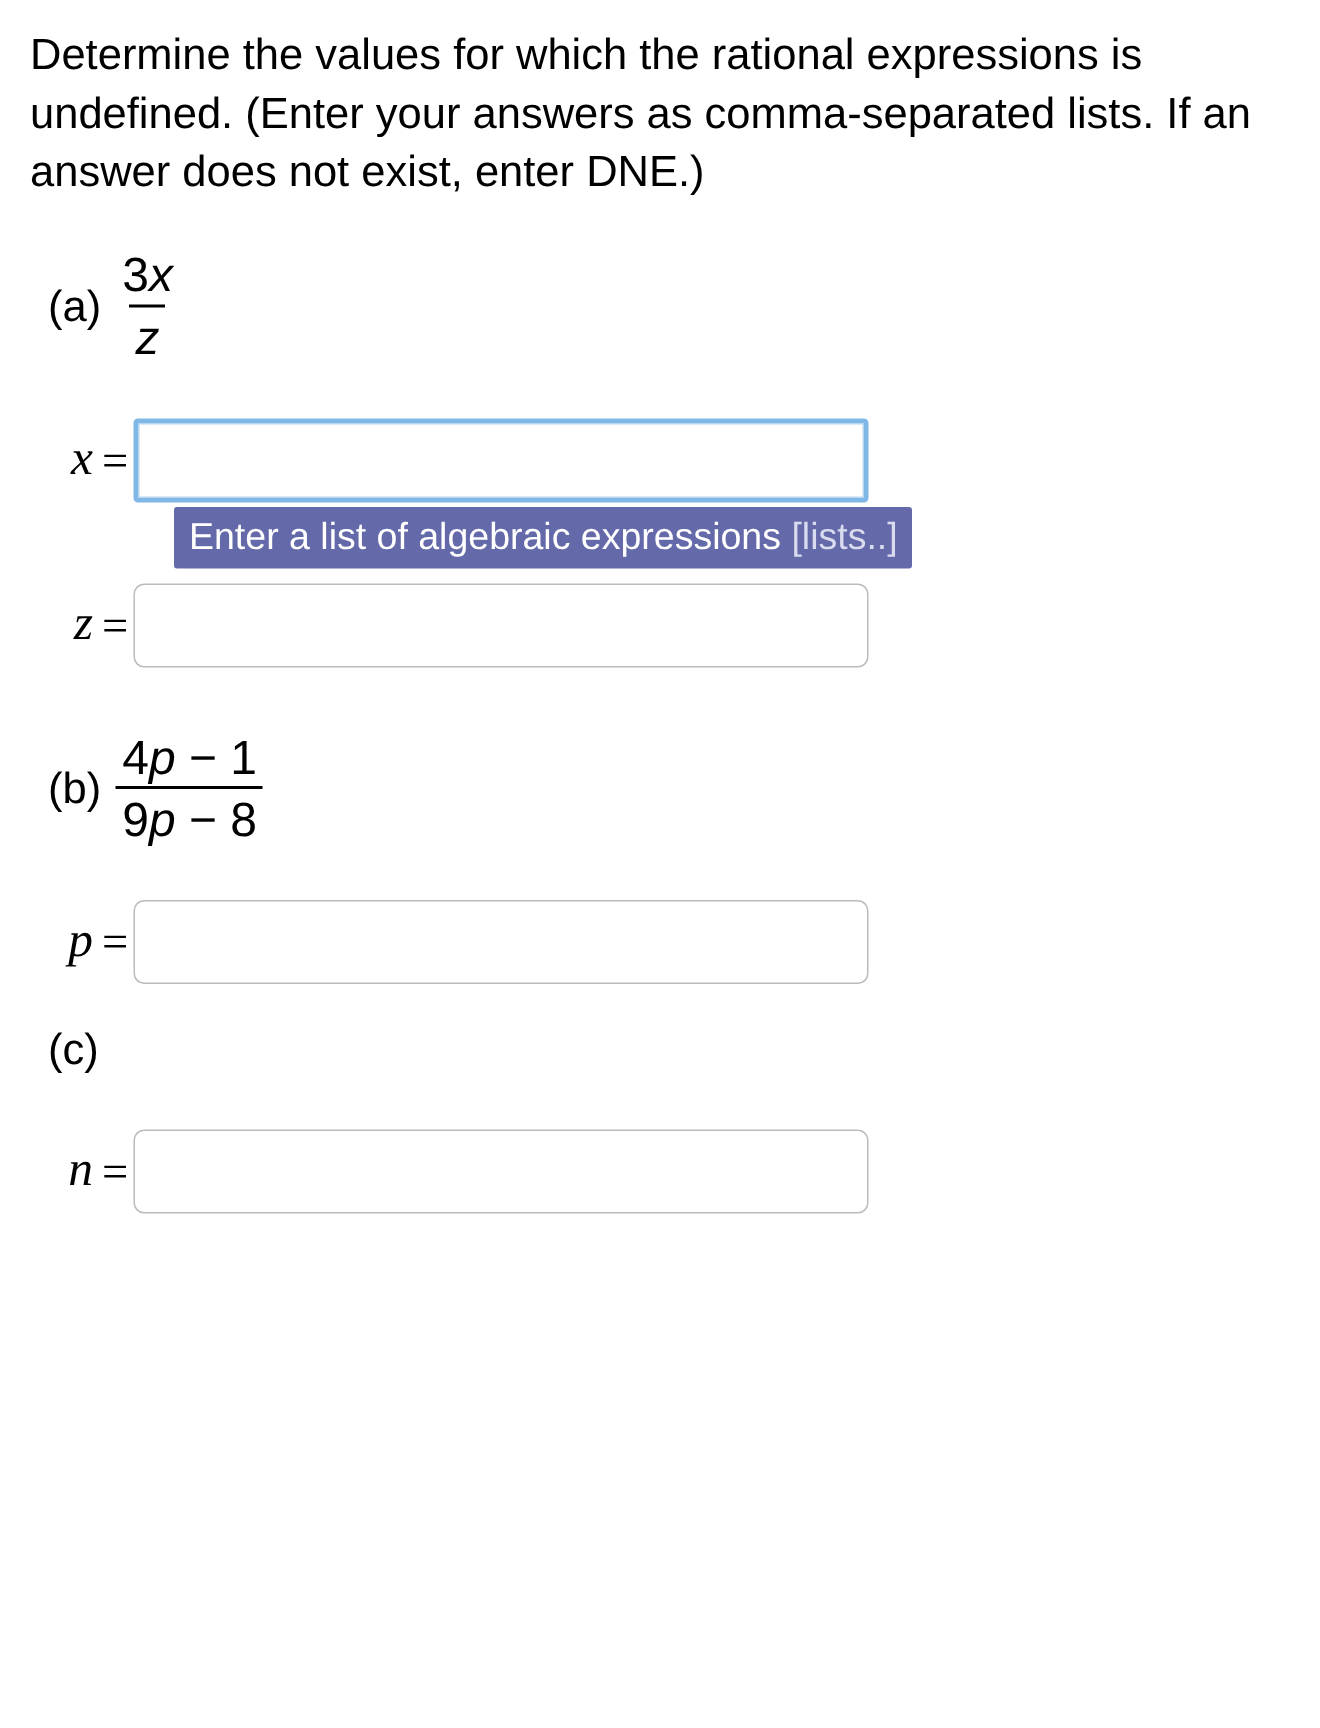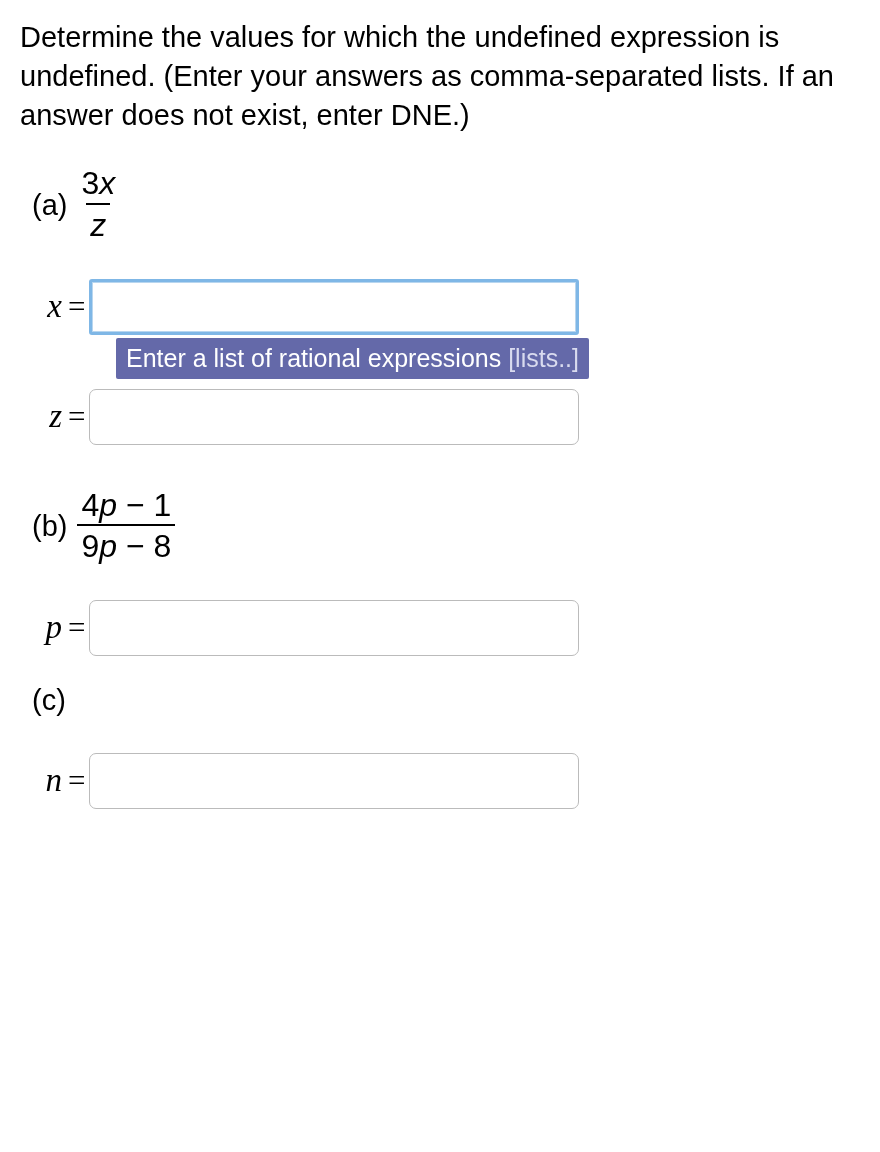--- a/index.html
+++ b/index.html
@@ -94,37 +94,37 @@
   }
   .tooltip .more {
     color: #d9dbef;
   }
   .group-a { margin-bottom: 44px; }
   .row-x { margin-bottom: 54px; }
 </style>
 </head>
 <body>
 
-<div class="instructions">Determine the values for which the undefined expression is undefined. (Enter your answers as comma-separated lists. If an answer does not exist, enter DNE.)</div>
+<div class="instructions">Determine the values for which the rational expressions is undefined. (Enter your answers as comma-separated lists. If an answer does not exist, enter DNE.)</div>
 
 <div class="part group-a">
   <div class="part-row">
     <span class="part-label">(a)</span>
     <span class="fraction">
       <span class="num">3<span class="mi">x</span></span>
       <span class="den"><span class="mi">z</span></span>
     </span>
   </div>
 
   <div class="answer-row row-x">
     <span class="var-label">x</span>
     <span class="eq">=</span>
     <input class="answer-input focused" type="text" value="" style="">
     <div class="tooltip">
-      <span>Enter a list of rational expressions </span><span class="more">[lists..]</span>
+      <span>Enter a list of algebraic expressions </span><span class="more">[lists..]</span>
     </div>
   </div>
 
   <div class="answer-row">
     <span class="var-label">z</span>
     <span class="eq">=</span>
     <input class="answer-input" type="text" value="" style="">
   </div>
 </div>
 

